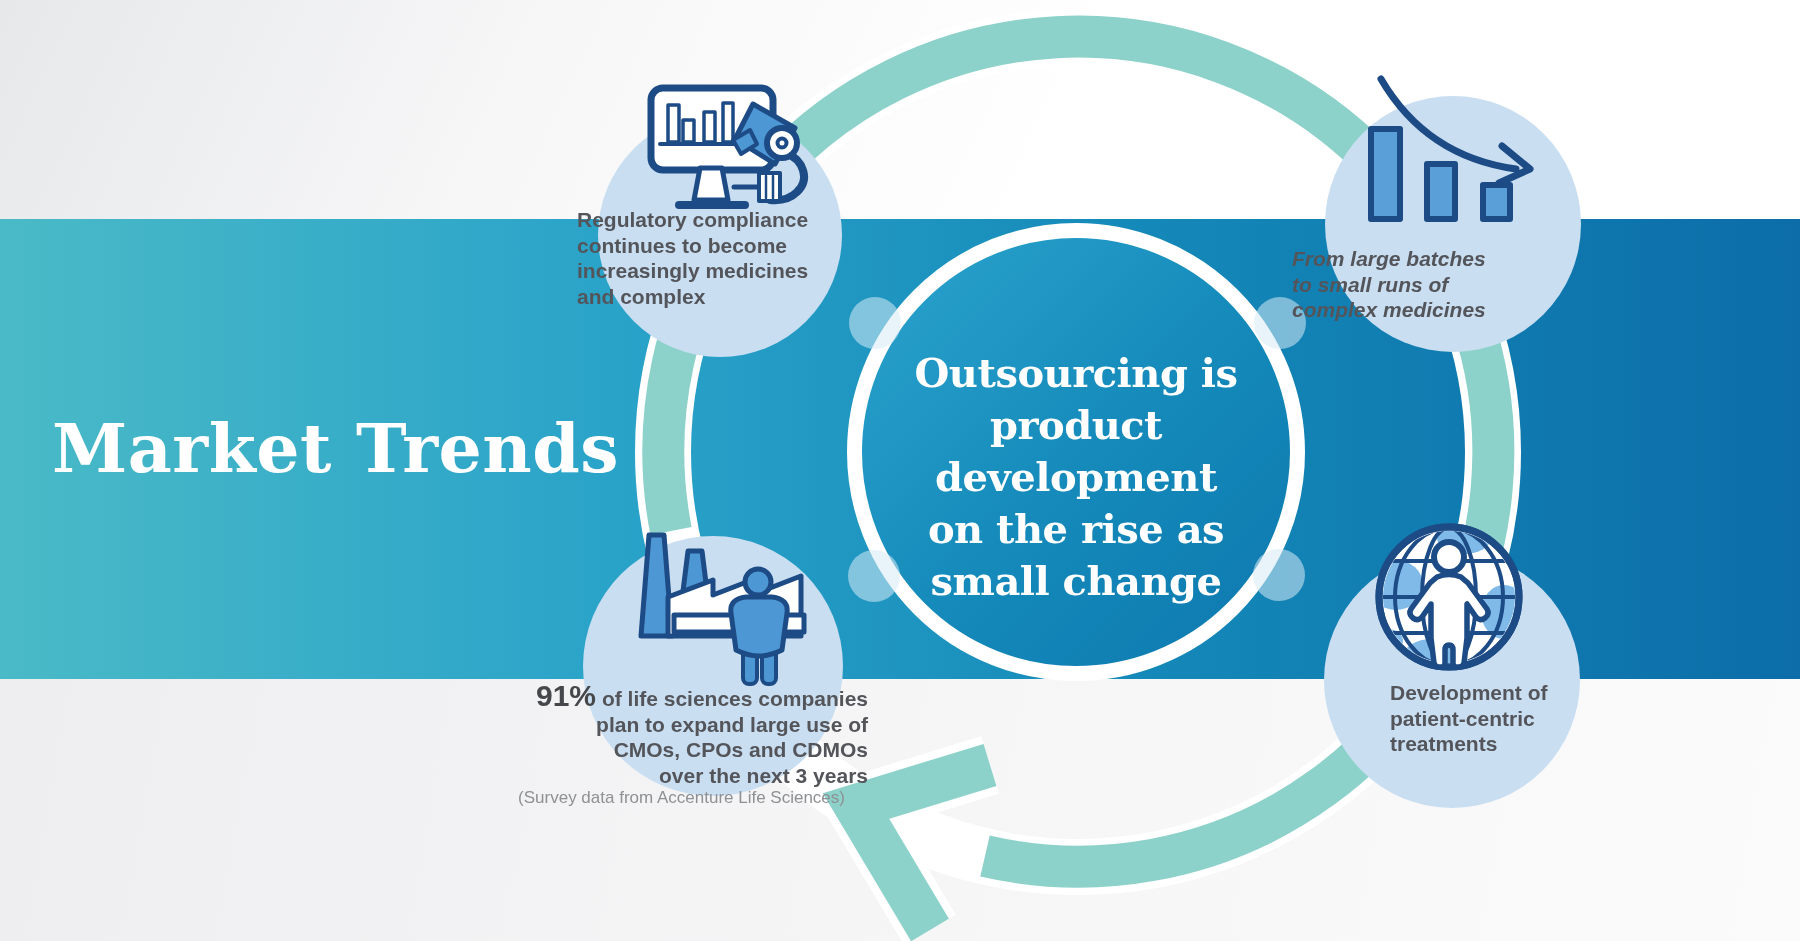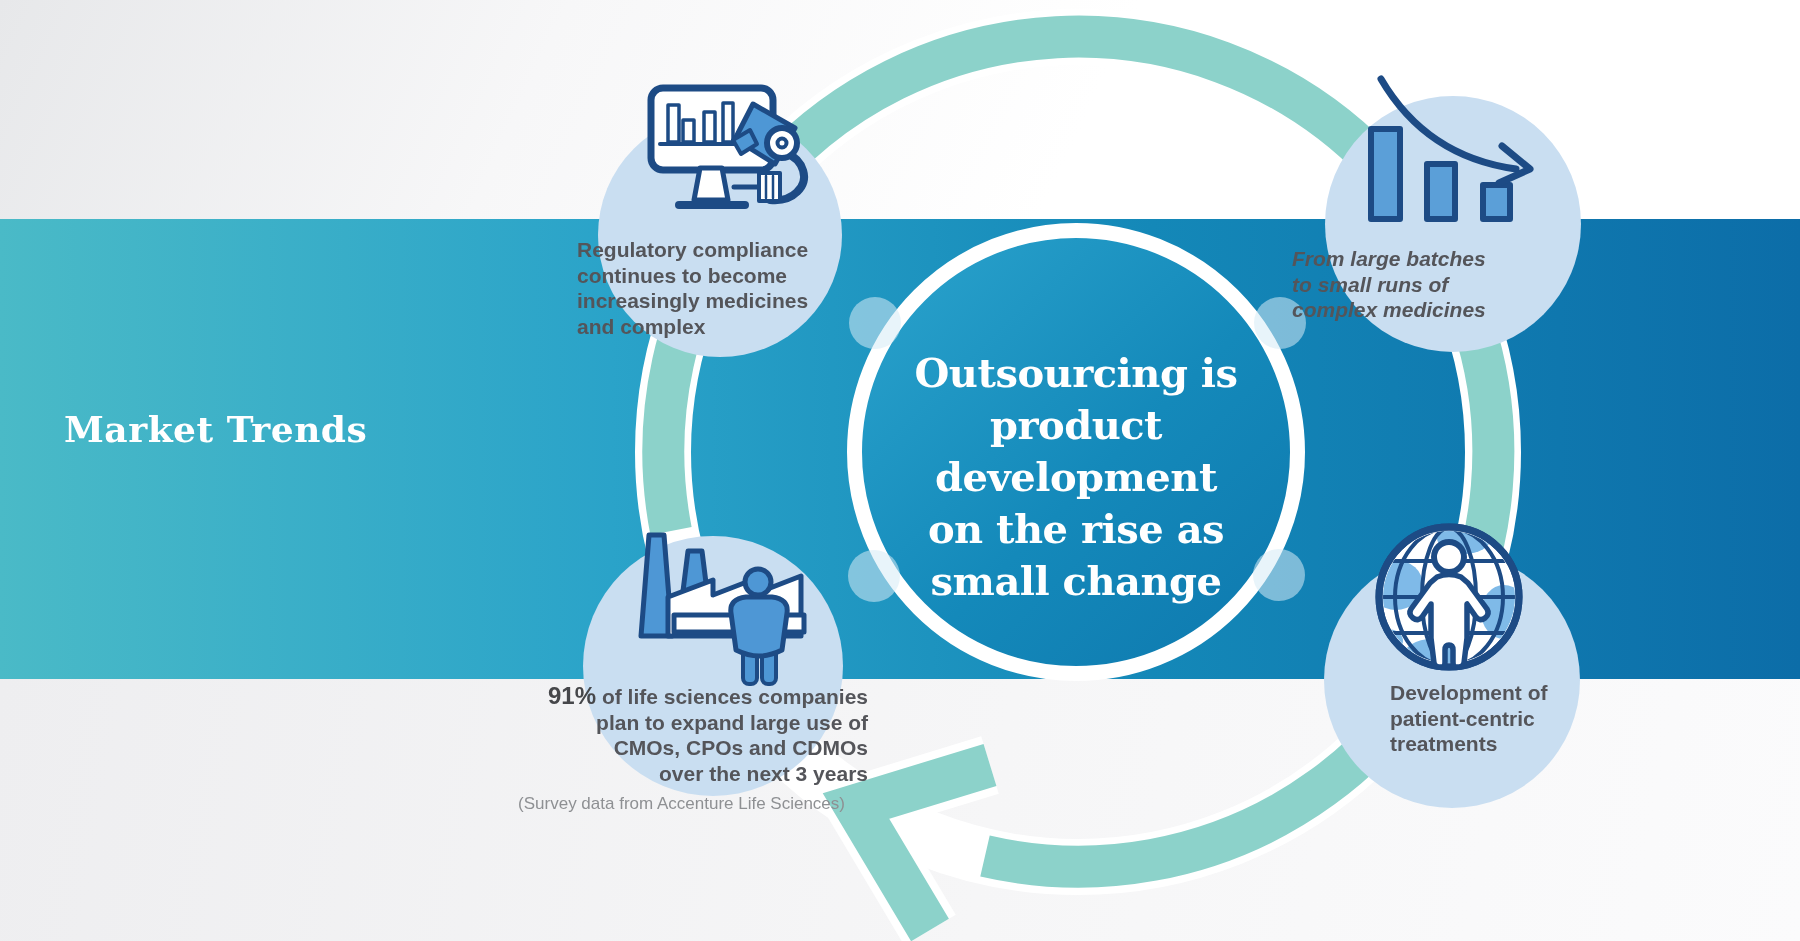--- a/index.html
+++ b/index.html
@@ -39,32 +39,32 @@
   
   .sat{position:absolute;border-radius:50%;background:#c9def1;z-index:4;}
   #sat-tl{left:598px;top:113px;width:244px;height:244px;}
   #sat-tr{left:1325px;top:96px;width:256px;height:256px;}
   #sat-bl{left:583px;top:536px;width:260px;height:260px;}
   #sat-br{left:1324px;top:552px;width:256px;height:256px;}
 
   
   .sat-text{position:absolute;z-index:6;color:#54555a;font-weight:700;
             font-size:21px;line-height:25.5px;}
-  #txt-tl{left:577px;top:237px;width:250px;}
+  #txt-tl{left:577px;top:207px;width:250px;}
   #txt-tr{left:1292px;top:246px;width:250px;font-style:italic;}
   #txt-br{left:1362px;top:680px;width:230px;margin-left:28px;}
   #txt-bl{right:932px;top:683px;width:460px;text-align:right;}
-  .stat{font-size:24px;color:#46474a;letter-spacing:0;}
-  .source{margin-top:8px;padding-right:23px;font-weight:400;font-size:17px;
+  .stat{font-size:30px;color:#46474a;letter-spacing:0;}
+  .source{margin-top:0;padding-right:23px;font-weight:400;font-size:17px;
           line-height:20px;color:#8e9093;}
 
   
-  .title{position:absolute;left:64px;top:408px;z-index:6;color:#ffffff;
+  .title{position:absolute;left:52px;top:408px;z-index:6;color:#ffffff;
          font-family:"DejaVu Serif","Liberation Serif",serif;font-weight:700;
-         font-size:36px;letter-spacing:0.5px;}
+         font-size:68px;letter-spacing:0.5px;}
 </style>
 </head>
 <body>
 
 <div id="stage">
 
   <div class="bg-top"></div>
   <div class="band"></div>
   <div class="bg-bottom"></div>
 

